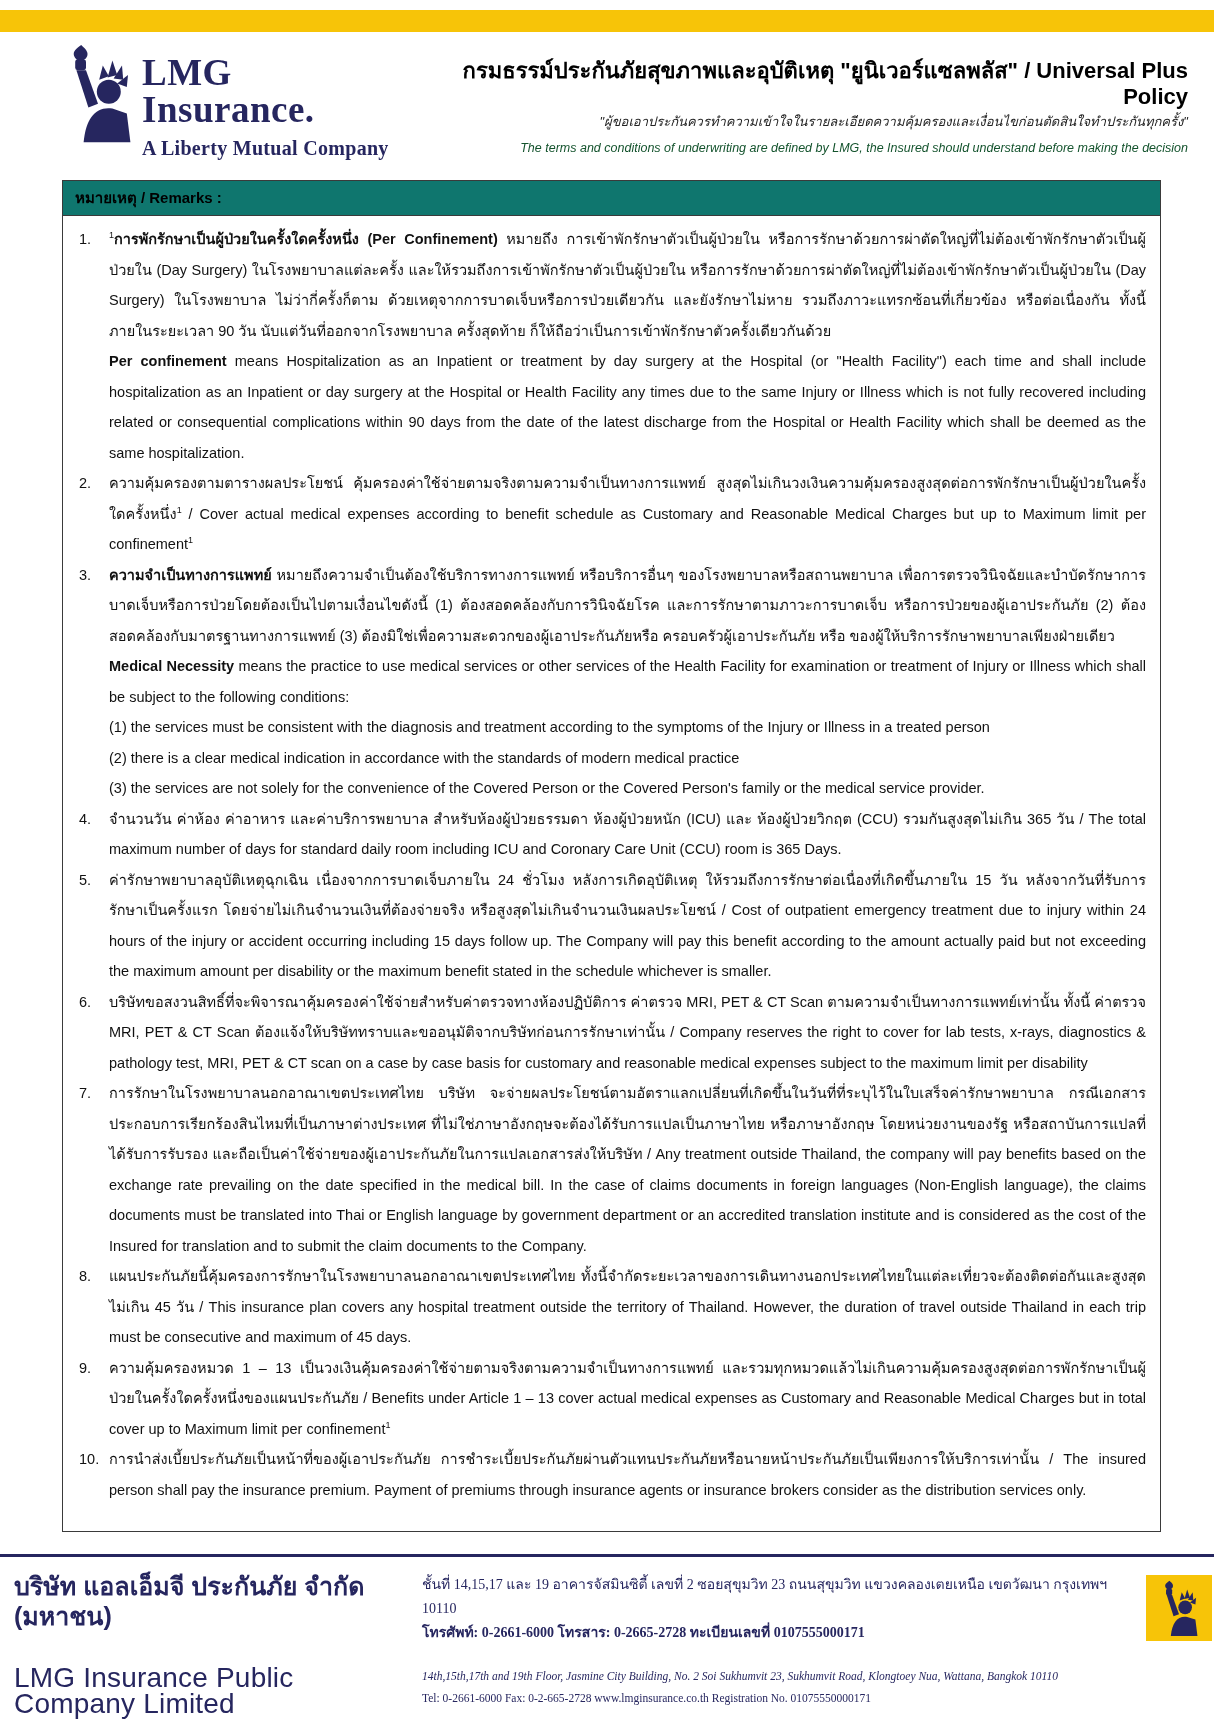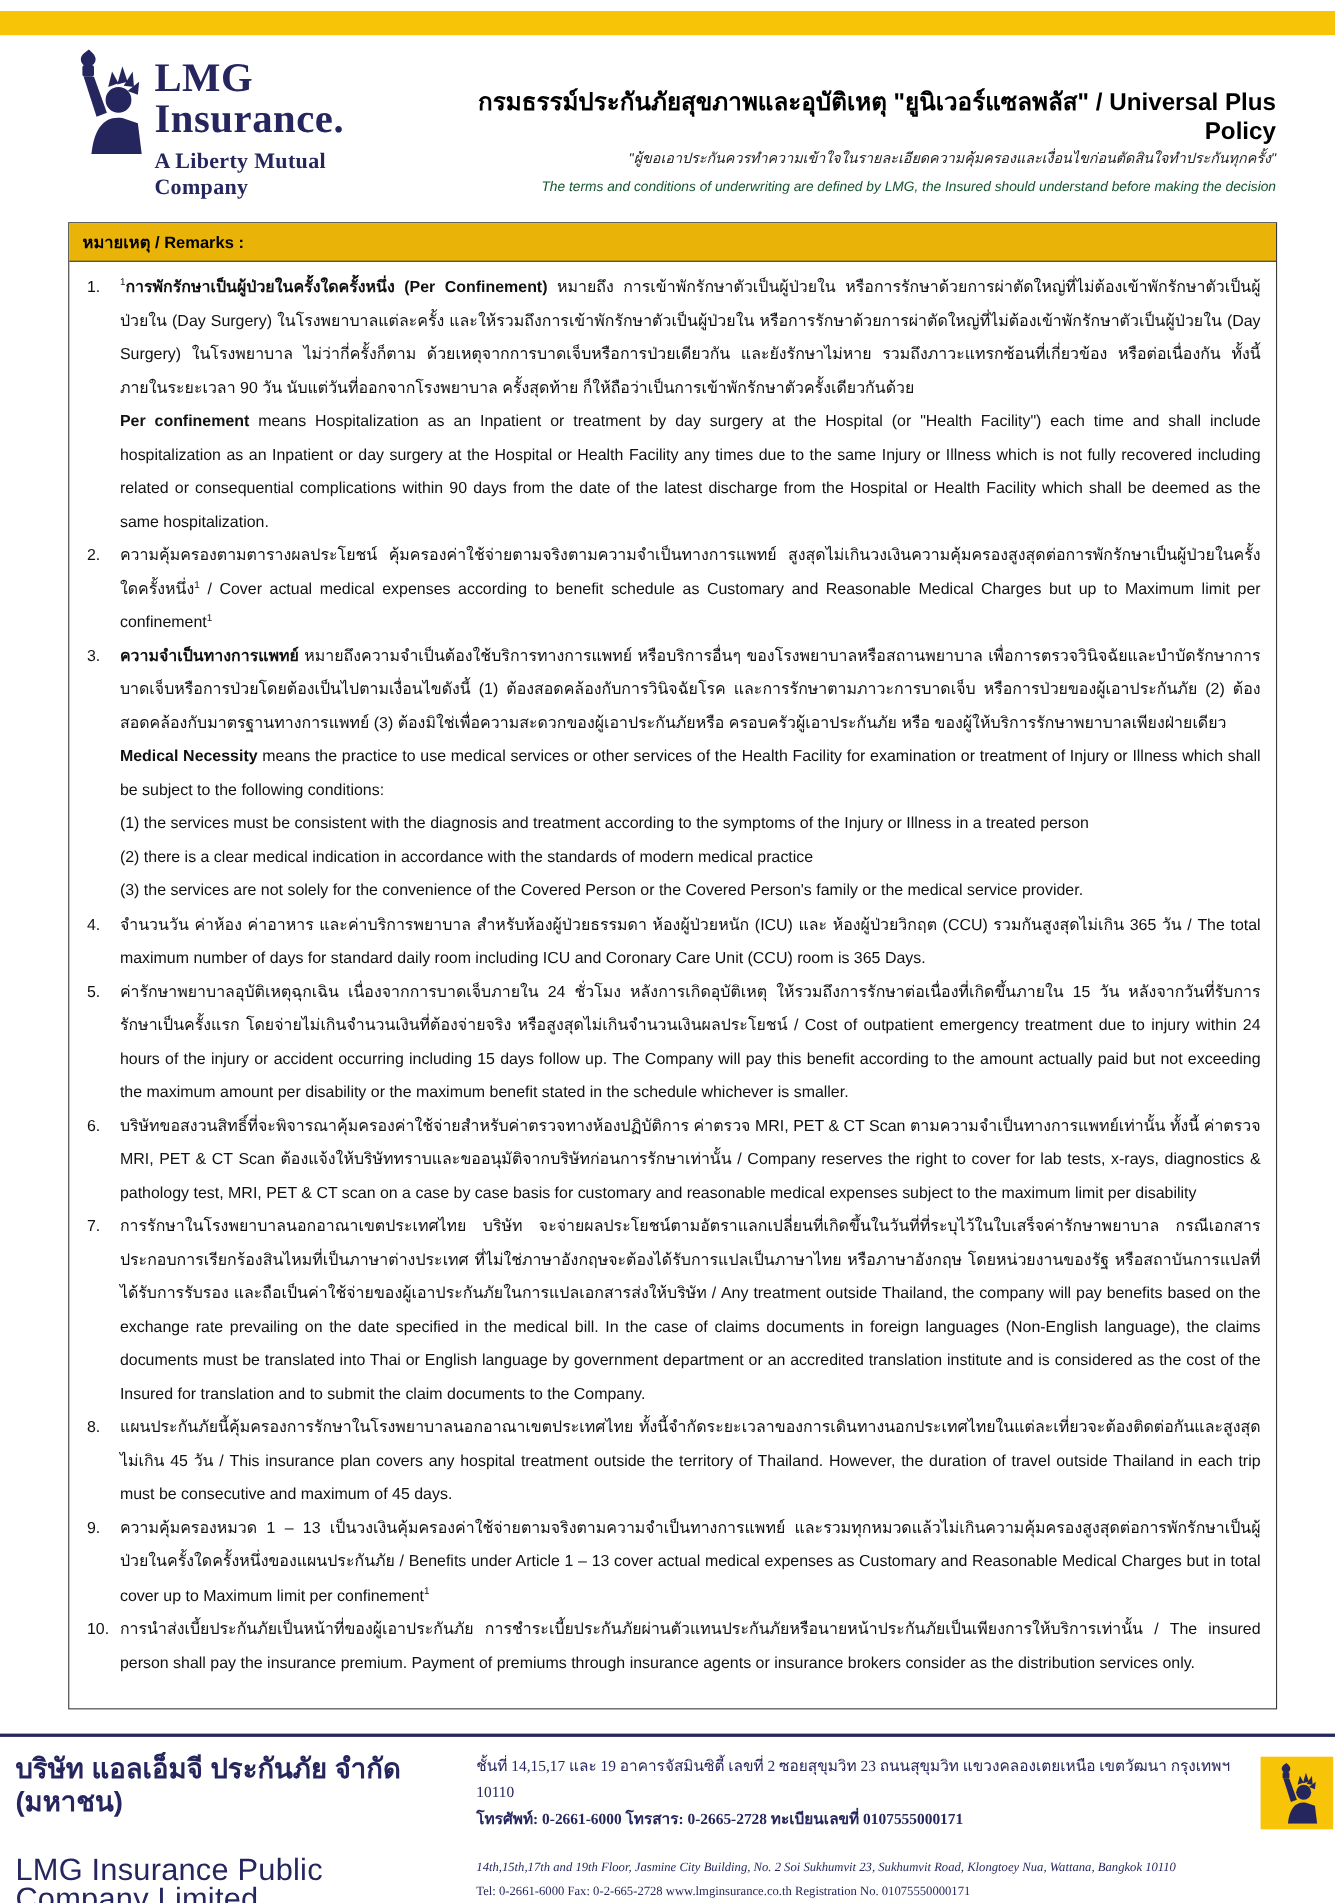--- a/index.html
+++ b/index.html
@@ -3,48 +3,48 @@
 <meta charset="utf-8">
 <style>
   * { margin:0; padding:0; box-sizing:border-box; }
   html,body { background:#ffffff; }
   body {
     width:1214px; min-height:1730px; margin:0 auto; position:relative;
     font-family:"Liberation Sans", sans-serif; color:#111;
   }
   .topbar { margin-top:10px; height:22px; width:100%; background:var(--gold,#F7C408); }
 
-  .masthead { display:flex; justify-content:space-between; align-items:flex-end; padding:8px 54px 6px 62px; }
+  .masthead { display:flex; justify-content:space-between; align-items:flex-end; padding:8px 26px 6px 62px; }
   .brand { display:flex; align-items:flex-start; gap:8px; color:#26265F; }
   .brand svg { width:72px; height:104px; }
   .brand-text { font-family:"Liberation Serif", serif; color:#26265F; padding-top:14px; }
   .brand-l1 { font-size:37px; font-weight:bold; line-height:36px; letter-spacing:.5px; }
   .brand-l2 { font-size:37px; font-weight:bold; line-height:38px; letter-spacing:.5px; }
   .brand-sub { font-size:20px; font-weight:bold; margin-top:8px; letter-spacing:.3px; }
 
   .head-right { text-align:right; padding-top:18px; max-width:780px; }
   .head-title { font-size:22px; font-weight:bold; color:#000; line-height:26px; }
   .head-sub-th { font-size:13px; font-style:italic; color:#222; line-height:24px; }
   .head-sub-en { font-size:12.5px; font-style:italic; color:#14532d; line-height:24px; margin-top:2px; }
 
   .remarks { margin:14px 53px 0 62px; border:1.6px solid #3a3a3a; }
   .remarks-header {
-    background:#eab308; border-bottom:1.6px solid #3a3a3a;
+    background:#0f766e; border-bottom:1.6px solid #3a3a3a;
     font-weight:bold; font-size:15px; padding:5px 12px; color:#000;
   }
   .remarks-body { padding:8px 14px 26px 10px; }
   .item { display:flex; align-items:flex-start; }
   .item-num { width:36px; flex:0 0 36px; font-size:14.5px; line-height:30.5px; padding-left:6px; }
   .item-content { flex:1; }
   .para { font-size:14.5px; line-height:30.5px; text-align:justify; }
   .para sup { font-size:9px; line-height:0; }
   .para b { font-weight:bold; }
 
   .footer-rule { margin-top:22px; border-top:3px solid #26265F; width:100%; }
-  .footer { display:flex; align-items:flex-start; padding:14px 2px 0 14px; gap:24px; }
+  .footer { display:flex; align-items:flex-start; padding:14px 2px 0 14px; gap:13px; }
   .f-left { width:395px; flex:0 0 395px; color:#26265F; }
   .f-co-th { font-size:25px; font-weight:bold; line-height:30px; }
   .f-co-en { font-size:28px; font-weight:normal; line-height:26px; margin-top:34px; letter-spacing:.2px; }
   .f-mid { flex:1; color:#26265F; font-family:"Liberation Serif", serif; padding-top:2px; }
   .f-th1 { font-size:14px; font-weight:normal; line-height:24px; }
   .f-th2 { font-size:14px; font-weight:bold; line-height:24px; }
   .f-en1 { font-size:11.5px; line-height:22px; margin-top:20px;font-style:italic; }
   .f-en2 { font-size:11.5px; line-height:22px; margin-top:0; }
   .f-logo { width:66px; height:66px; flex:0 0 66px; background:var(--gold,#F7C408);
     display:flex; align-items:center; justify-content:center; margin-top:4px; }

